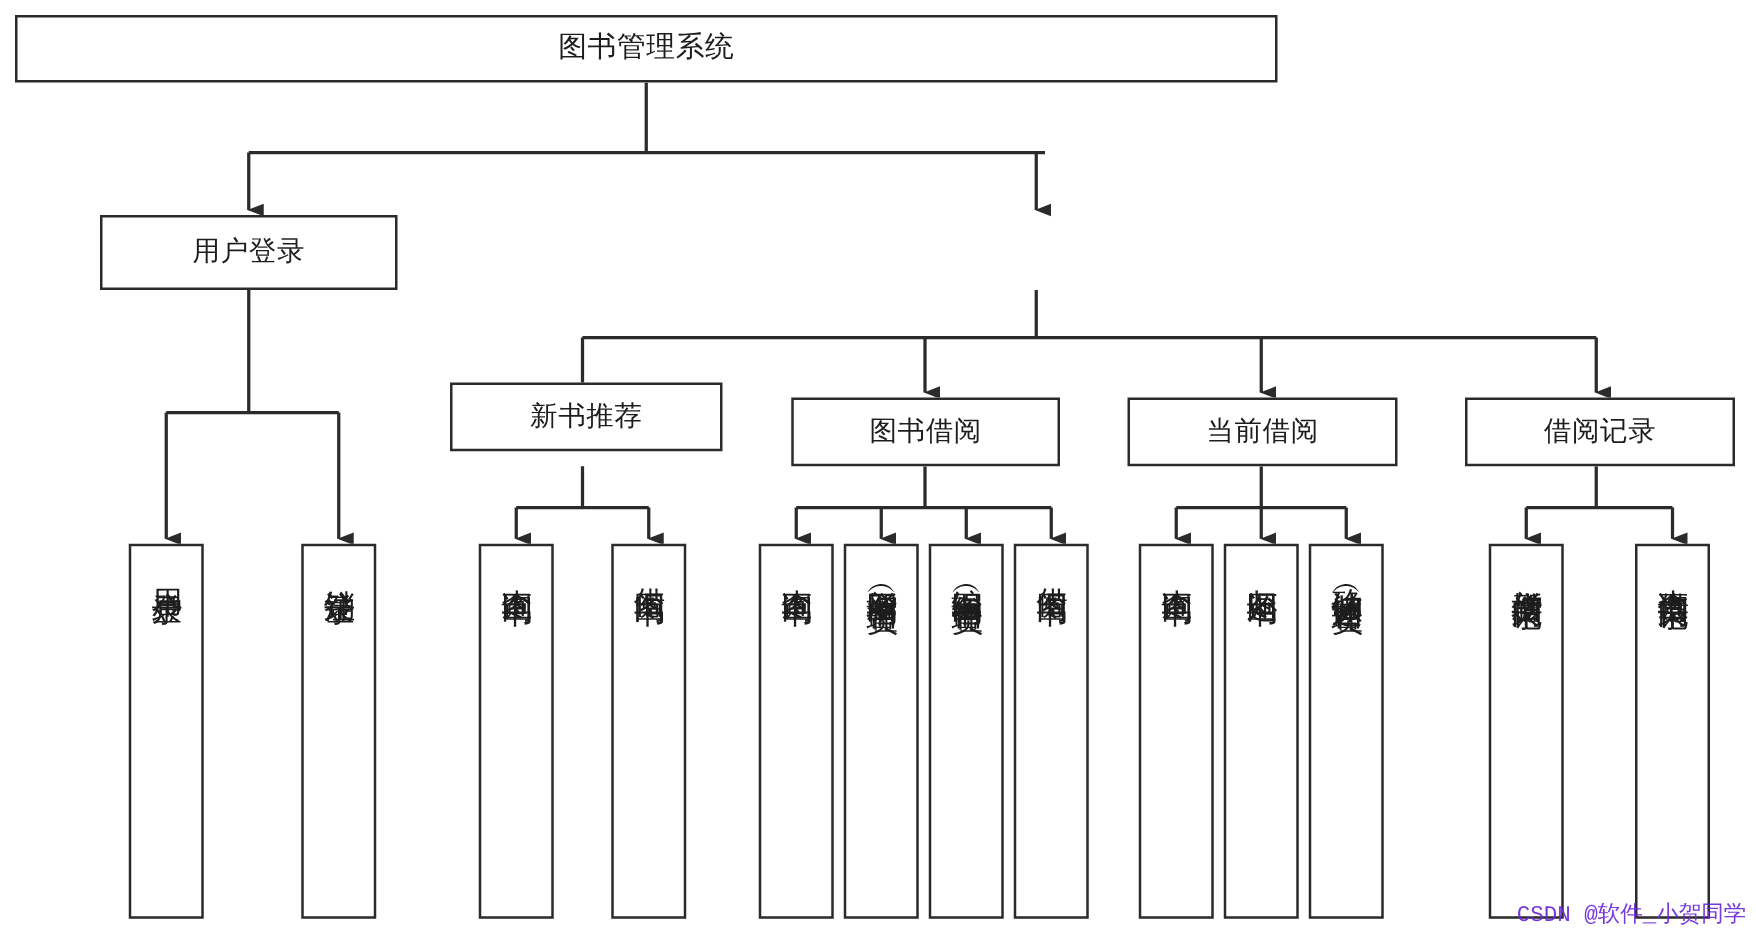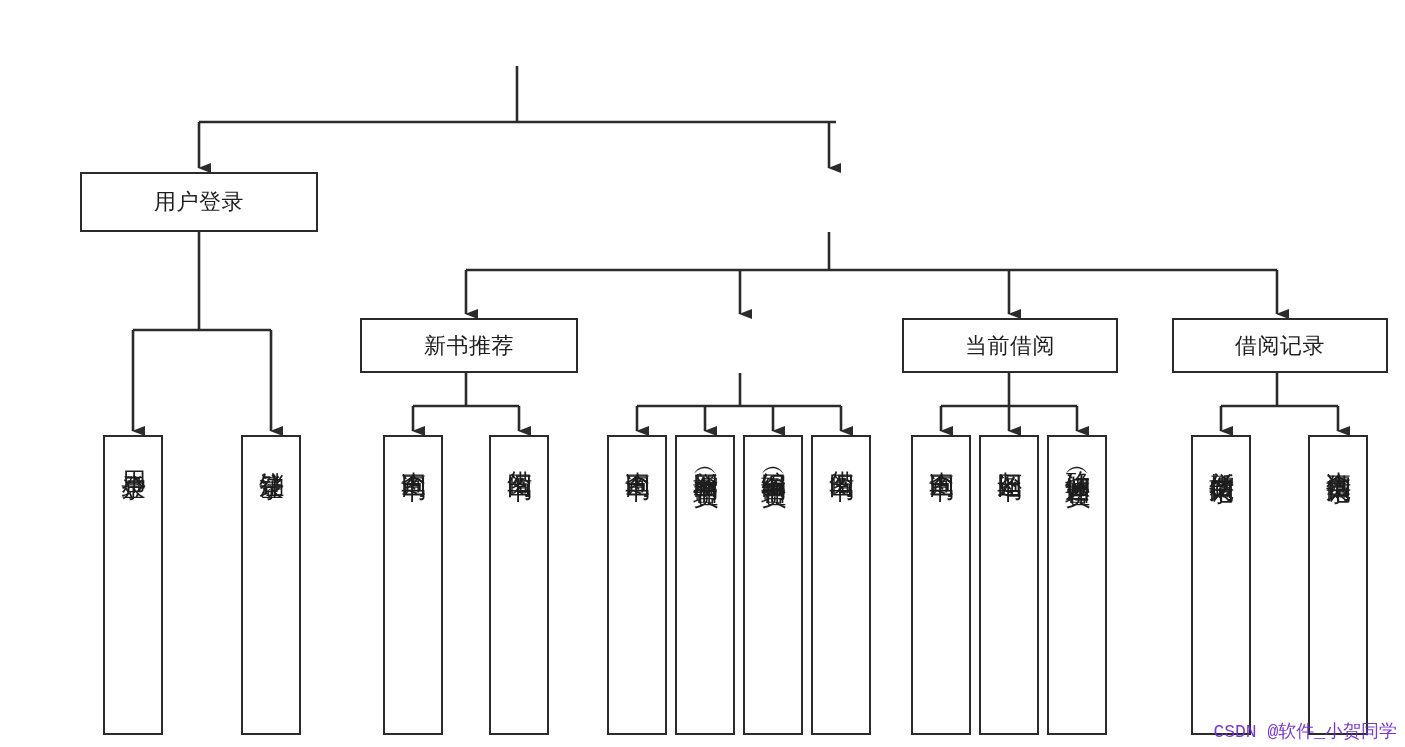--- a/index.html
+++ b/index.html
@@ -109,27 +109,33 @@
       <path d="M1009,406 L1009,431" marker-end="url(#ah)"></path>
       <path d="M1077,406 L1077,431" marker-end="url(#ah)"></path>
 
       <path d="M1277,373 L1277,406"></path>
       <path d="M1221,406 L1338,406"></path>
       <path d="M1221,406 L1221,431" marker-end="url(#ah)"></path>
       <path d="M1338,406 L1338,431" marker-end="url(#ah)"></path>
     </g>
   </svg>
 
+  <div class="node tier-root" style="left:12px;top:12px;width:1010px;height:54px;">
+    <span class="lbl">图书管理系统</span>
+  </div>
 
   <div class="node tier-1" style="left:80px;top:172px;width:238px;height:60px;">
     <span class="lbl">用户登录</span>
   </div>
 
-  <div class="node tier-2" style="left:360px;top:318px;width:218px;height:55px;">
+  <div class="node tier-2" style="left:360px;top:306px;width:218px;height:55px;">
     <span class="lbl">新书推荐</span>
+  </div>
+  <div class="node tier-2" style="left:633px;top:318px;width:215px;height:55px;">
+    <span class="lbl">图书借阅</span>
   </div>
   <div class="node tier-2" style="left:902px;top:318px;width:216px;height:55px;justify-content:center;">
     <span class="lbl">当前借阅</span>
   </div>
   <div class="node tier-2" style="left:1172px;top:318px;width:216px;height:55px;align-items:center;">
     <span class="lbl">借阅记录</span>
   </div>
 
   <div class="node tier-3" style="left:103px;top:435px;width:60px;height:300px;">
     <span class="lbl">用户登录</span>

